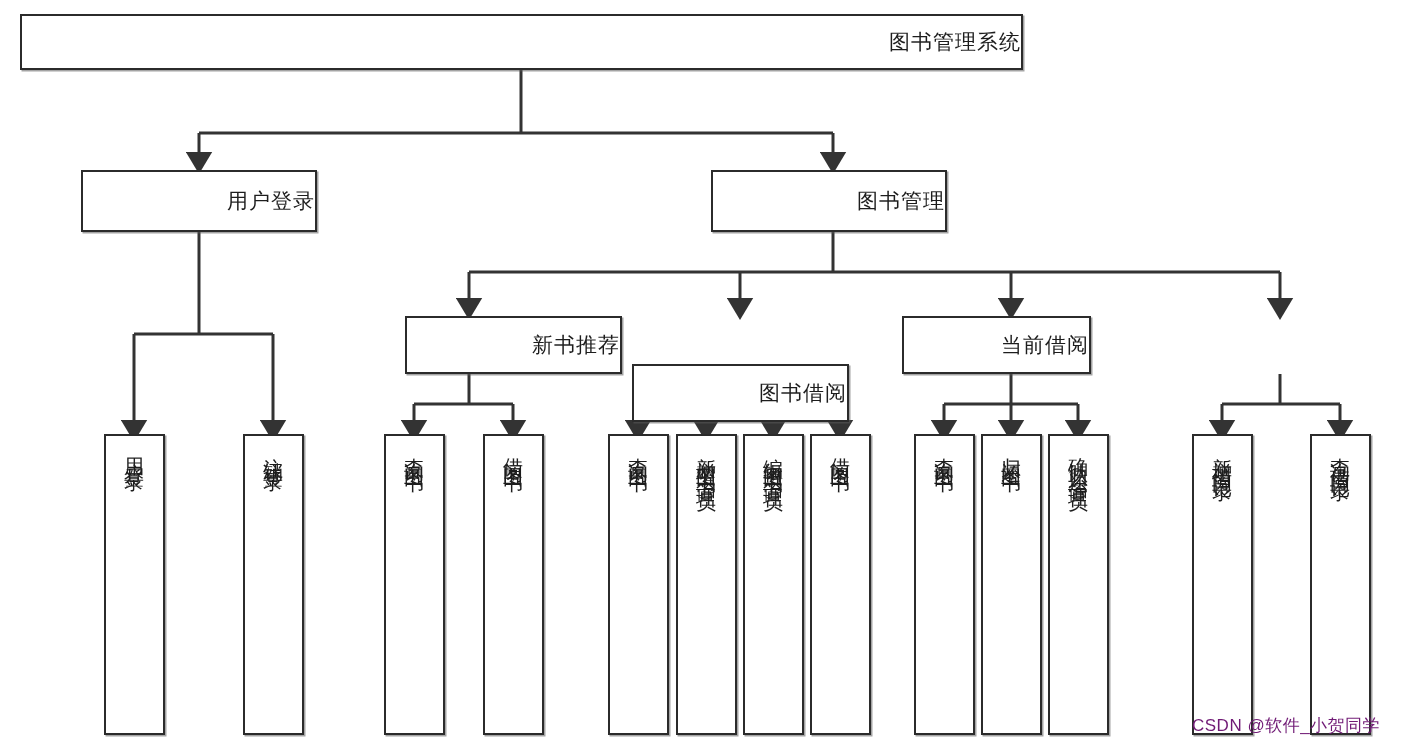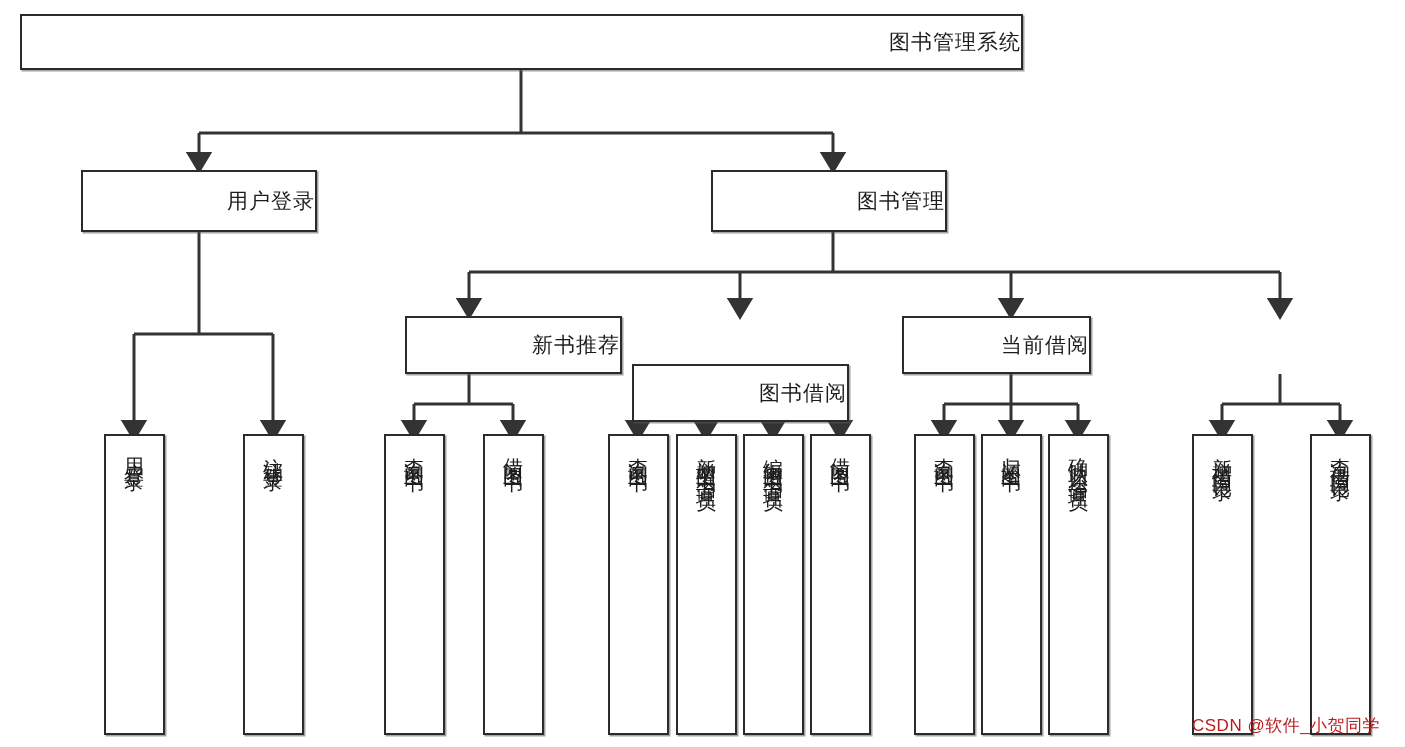--- a/index.html
+++ b/index.html
@@ -48,21 +48,21 @@
     letter-spacing:5px;
     line-height:1;
     white-space:normal;
     max-height:290px;
   }
   .node.leaf.tall .lbl{max-height:280px;}
   #watermark{
     position:absolute;
     left:1192px;top:714px;
     font-size:17px;
-    color:#b91c1c;
+    color:#701a75;
     letter-spacing:.5px;
     white-space:nowrap;
     user-select:none;
   }
 </style>
 </head>
 <body>
 
 <div id="canvas">
 

